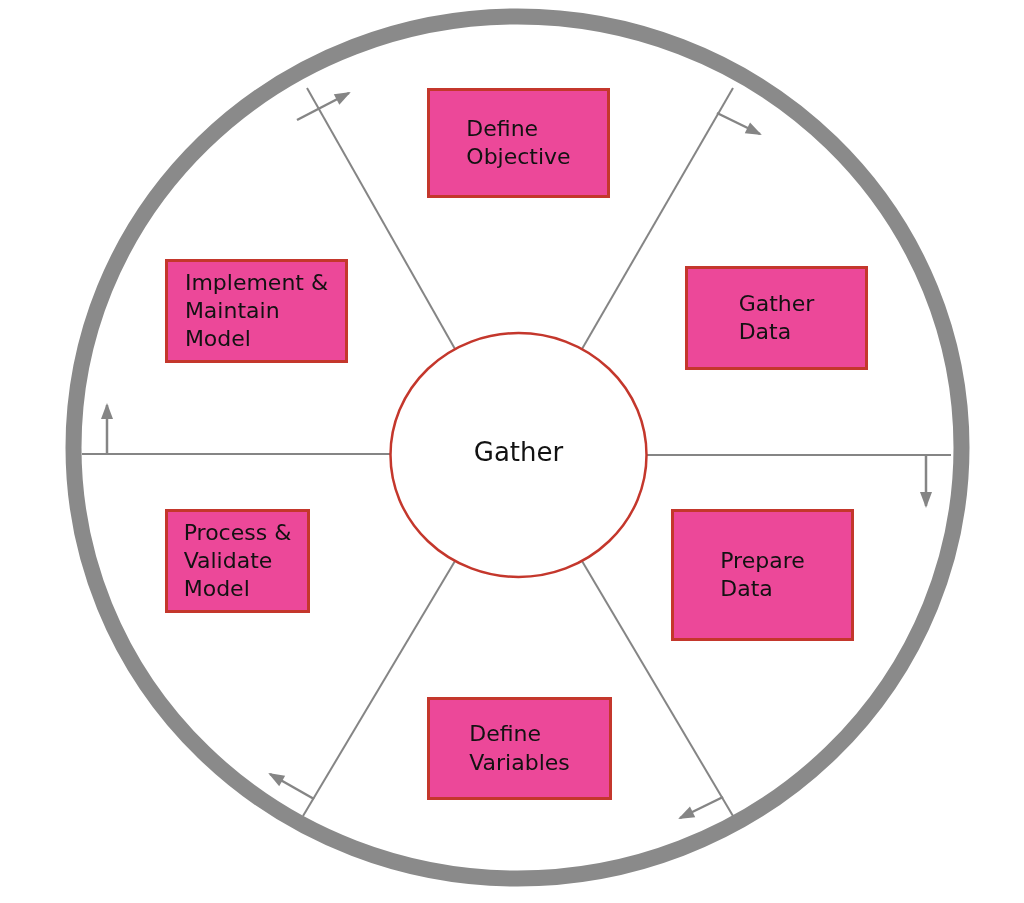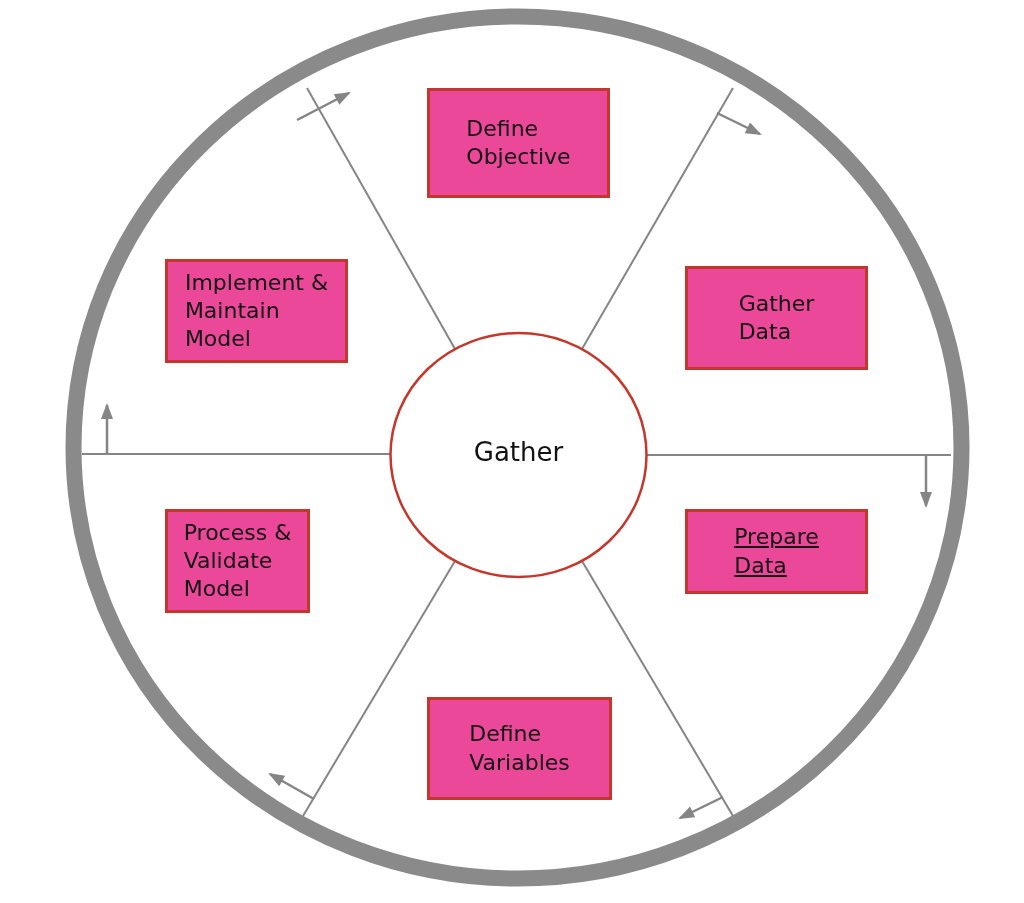--- a/index.html
+++ b/index.html
@@ -39,21 +39,21 @@
     text-align:left;
     font-size:22px;
     line-height:1.28;
     color:var(--text);
     white-space:pre-line;
   }
   .box-define-objective      {left:427px;top:88px; width:183px;height:110px;}
   .box-implement-maintain    {left:165px;top:259px;width:183px;height:104px;}
   .box-gather-data           {left:685px;top:266px;width:183px;height:104px;}
   .box-process-validate      {left:165px;top:509px;width:145px;height:104px;}
-  .box-prepare-data          {left:685px;top:509px;width:183px;height:85px;text-decoration:underline;}
+  .box-prepare-data          {left:671px;top:509px;width:183px;height:132px;}
   .box-define-variables      {left:427px;top:697px;width:185px;height:103px;}
   .hub-label{
     position:absolute;
     left:390px;top:437px;width:257px;
     text-align:center;
     font-size:26px;
     color:var(--text);
   }
 </style>
 </head>

